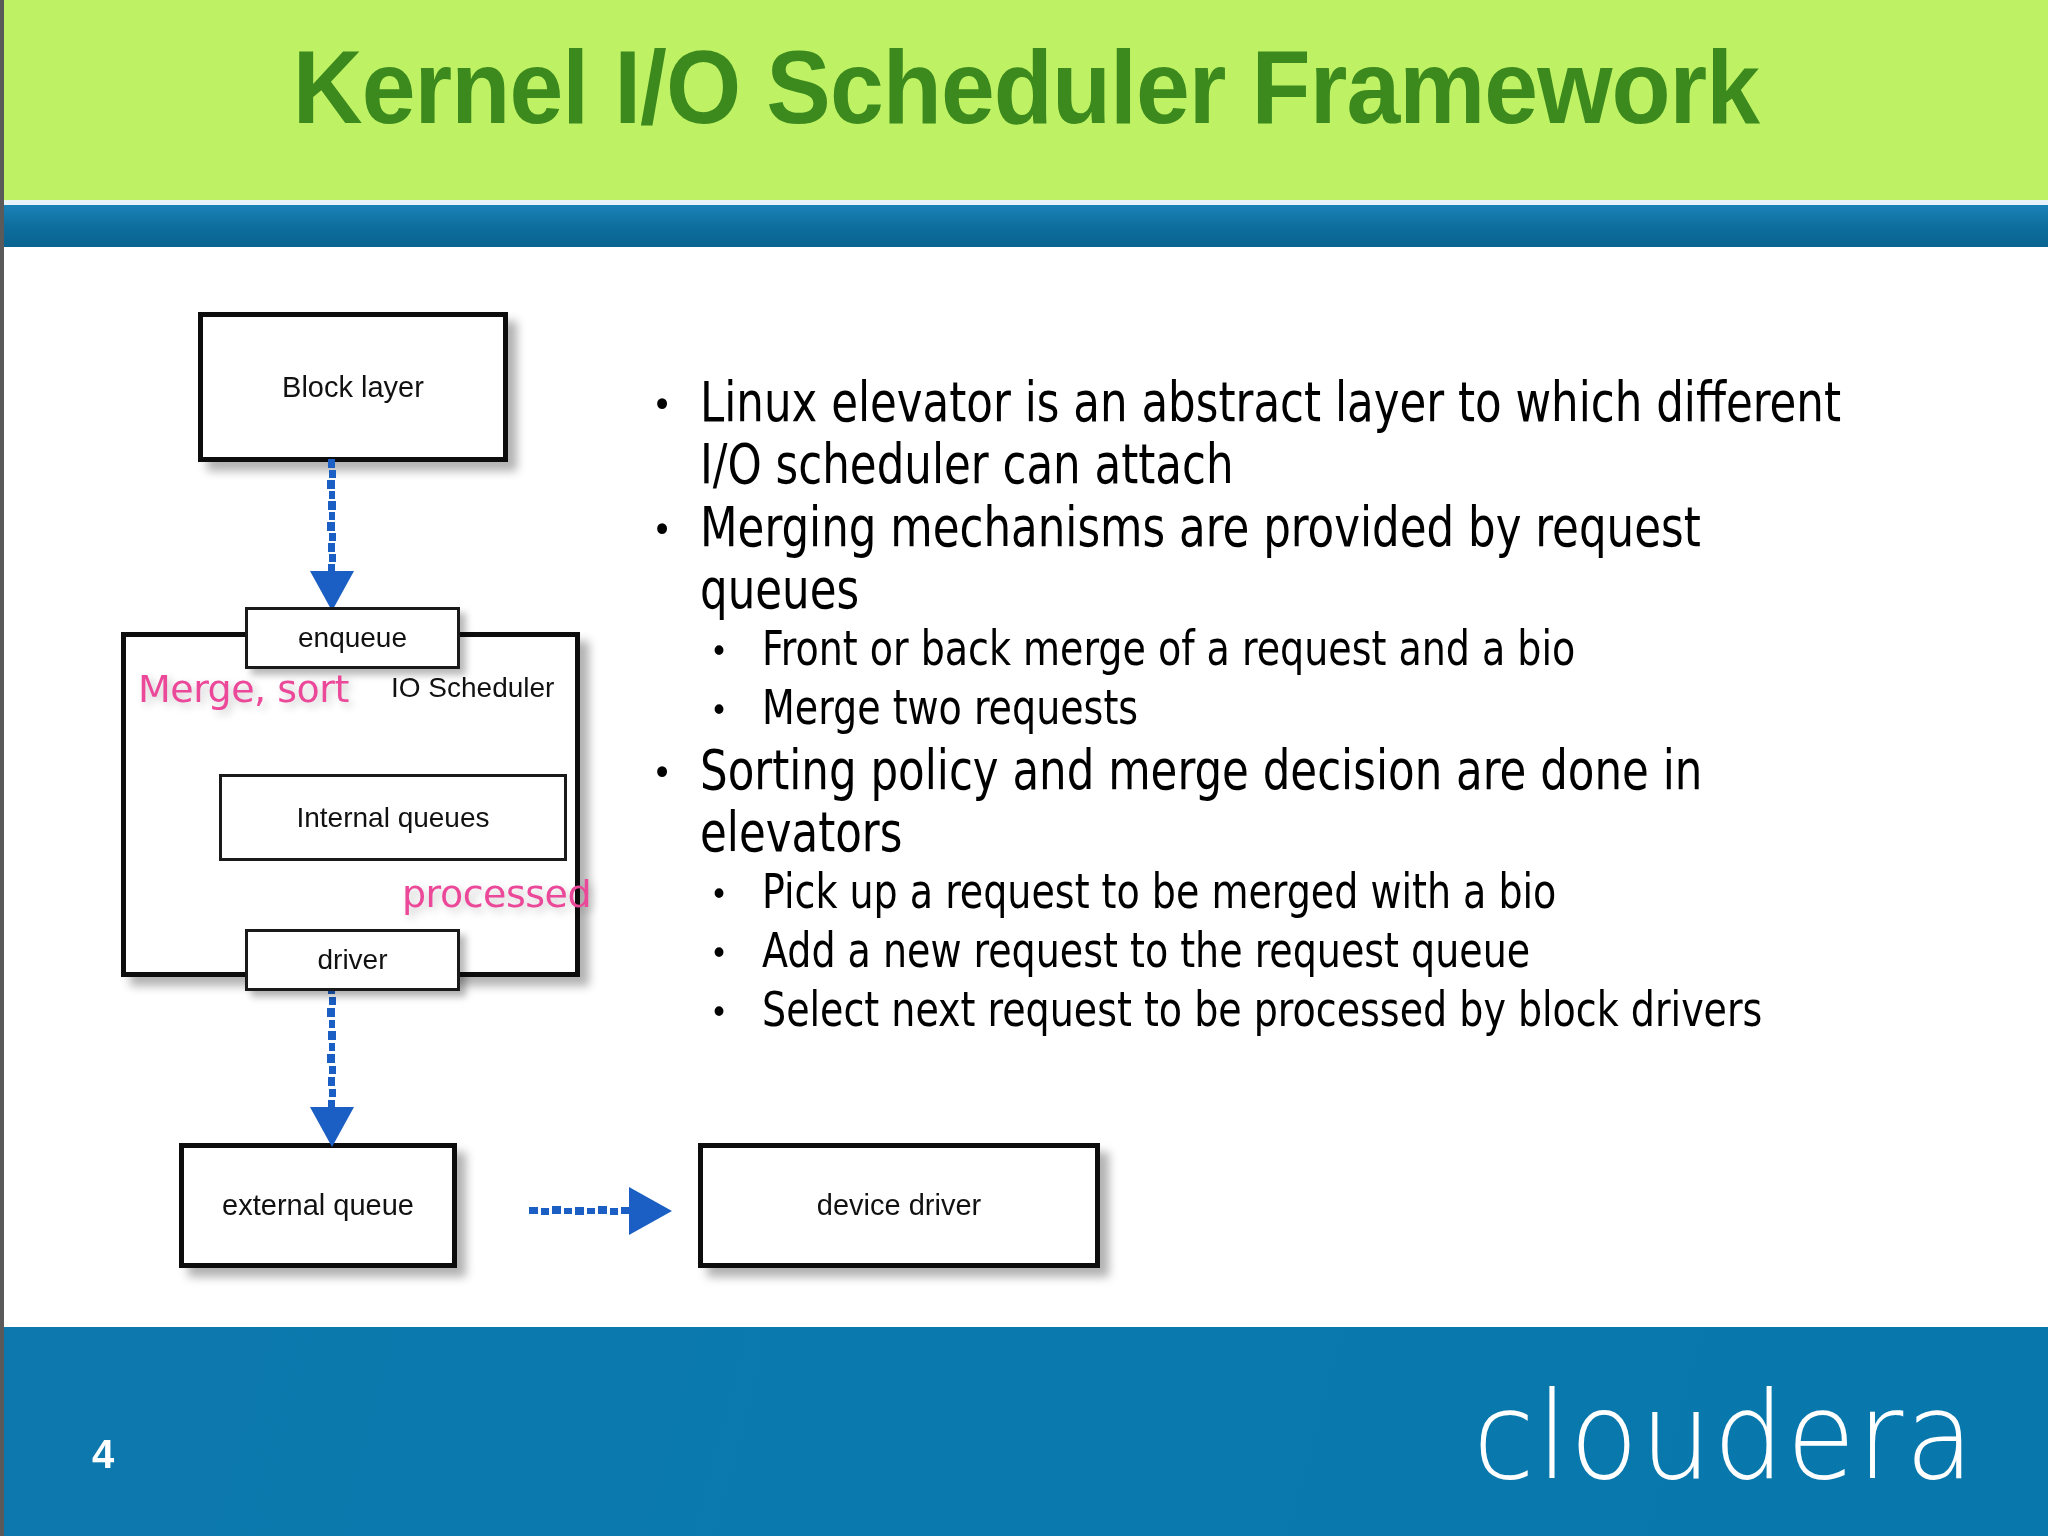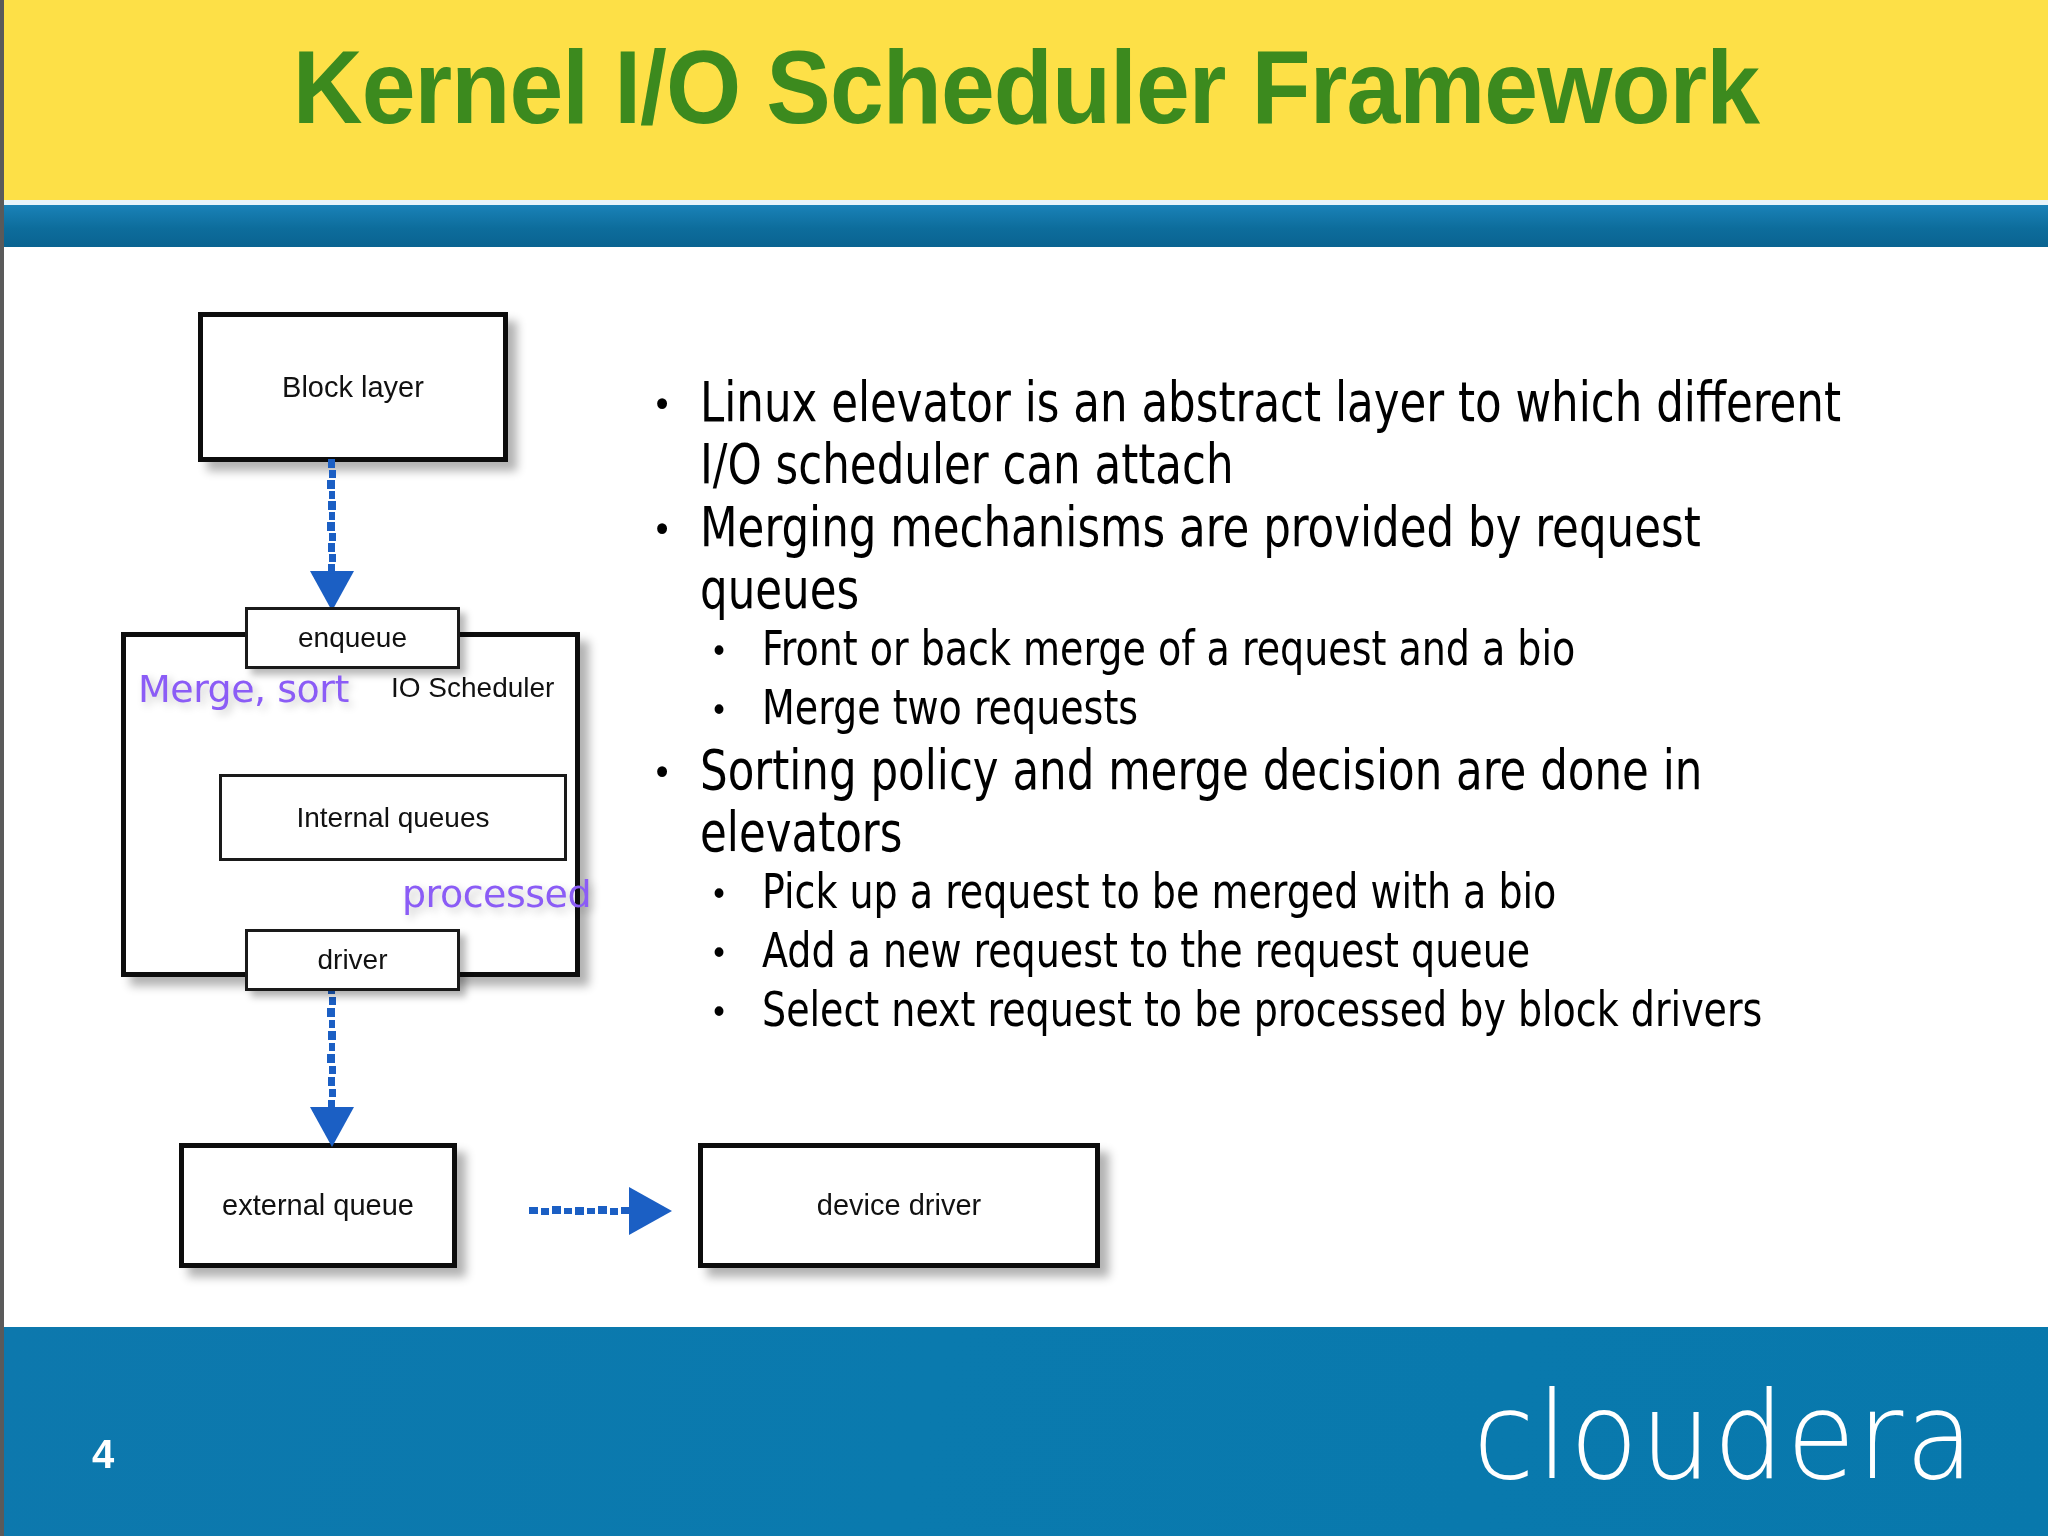--- a/index.html
+++ b/index.html
@@ -17,21 +17,21 @@
     border-left: 4px solid #5a5a5a;
     box-sizing: border-box;
   }
 
   
   #title-bar {
     position: absolute;
     left: 0; top: 0;
     width: 100%;
     height: 200px;
-    background: #fde047;
+    background: #bef264;
   }
   #page-title {
     position: absolute;
     left: 0;
     top: 28px;
     width: 100%;
     text-align: center;
     font-family: "Liberation Sans Narrow", "Liberation Sans", sans-serif;
     font-weight: bold;
     font-size: 104px;
@@ -106,21 +106,21 @@
   #box-enqueue     { left: 241px; top: 360px; width: 215px; height: 62px;  font-size: 28px; z-index: 6;}
   #box-dequeue     { left: 241px; top: 682px; width: 215px; height: 62px;  font-size: 28px; z-index: 6;}
   #box-internal    { left: 175px; top: 527px; width: 348px; height: 87px; font-size: 28px; z-index: 5; margin-left: 40px;}
   #box-external    { left: 175px; top: 896px; width: 278px; height: 125px; font-size: 29px; }
   #box-device      { left: 694px; top: 896px; width: 402px; height: 125px; font-size: 29px; }
 
   .soft-label {
     position: absolute;
     font-family: "DejaVu Sans", sans-serif;
     font-size: 38px;
-    color: #8b5cf6;
+    color: #ec4899;
     letter-spacing: -0.5px;
     text-shadow: 4px 4px 8px rgba(0,0,0,0.22);
     white-space: nowrap;
     z-index: 7;
   }
   #label-merge-sort { left: 134px; top: 420px; }
   #label-prioritize { left: 398px; top: 625px; }
   #label-io-sched {
     position: absolute;
     left: 387px;

